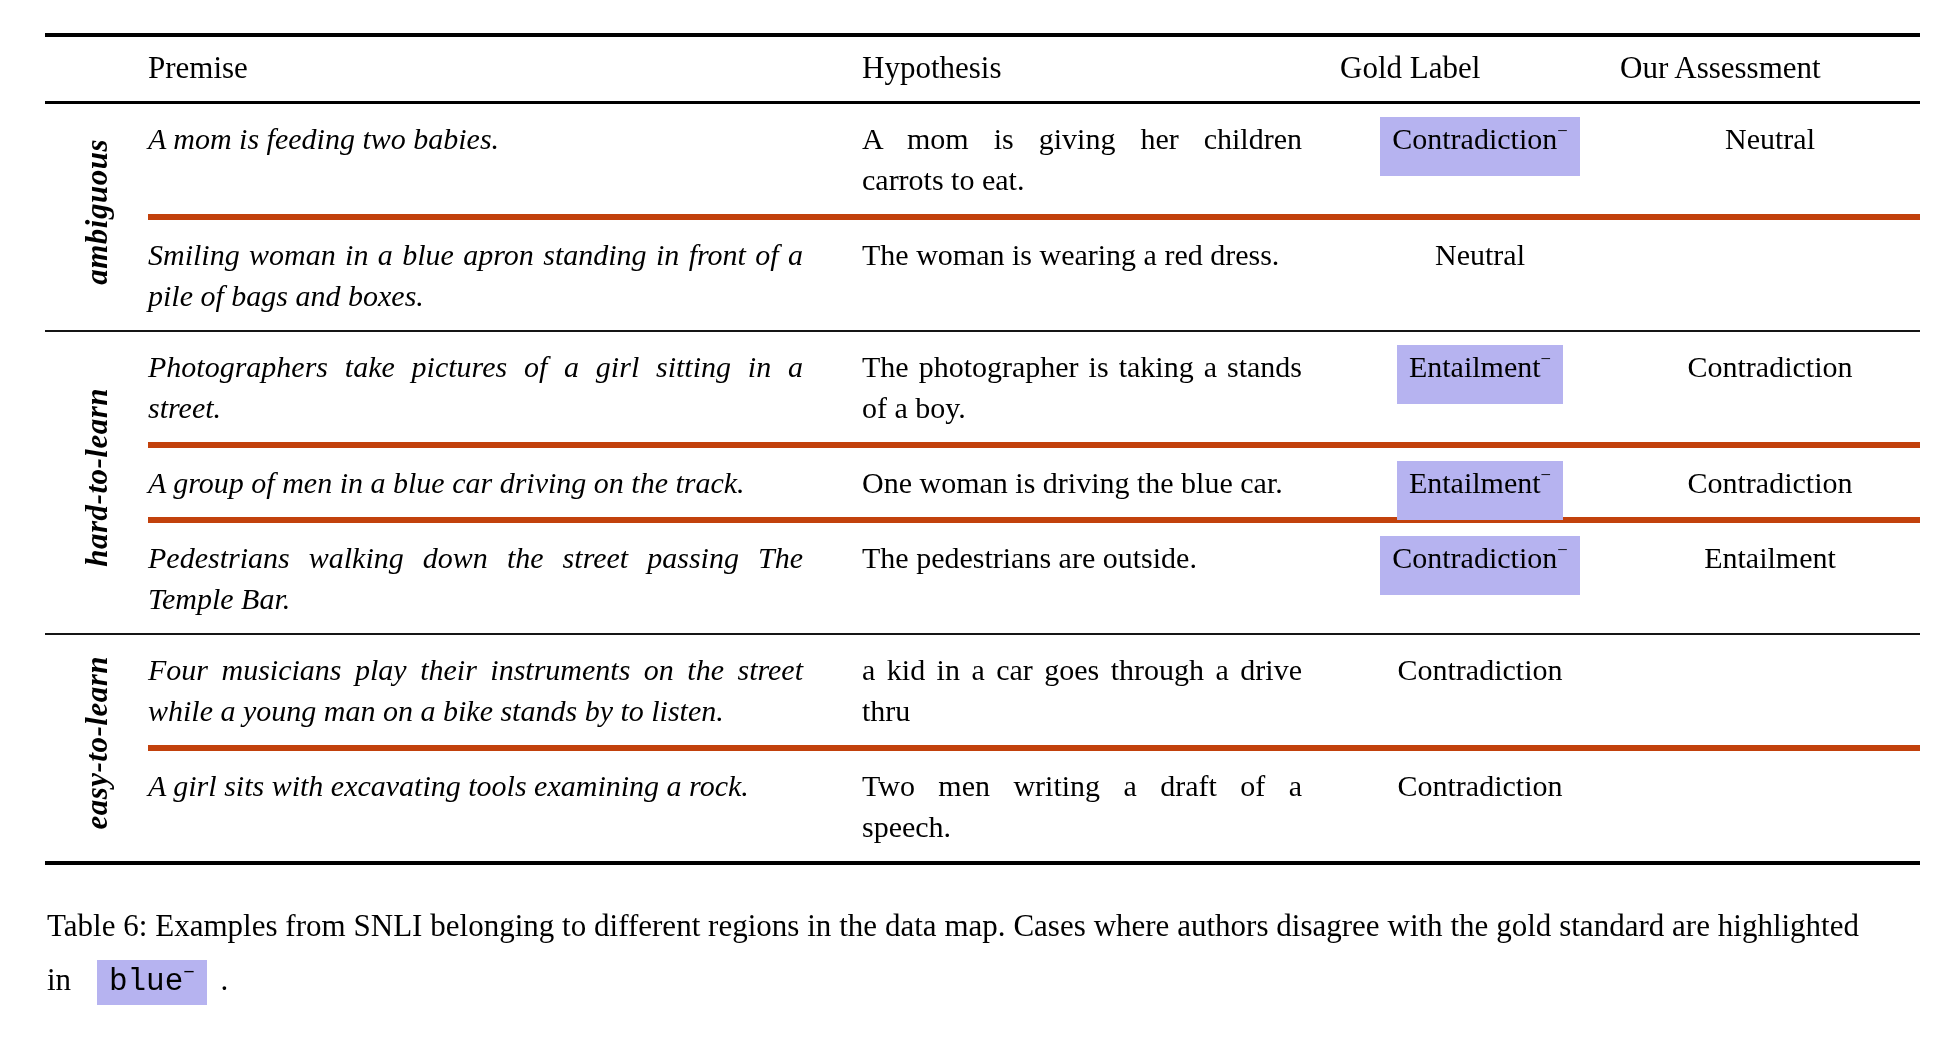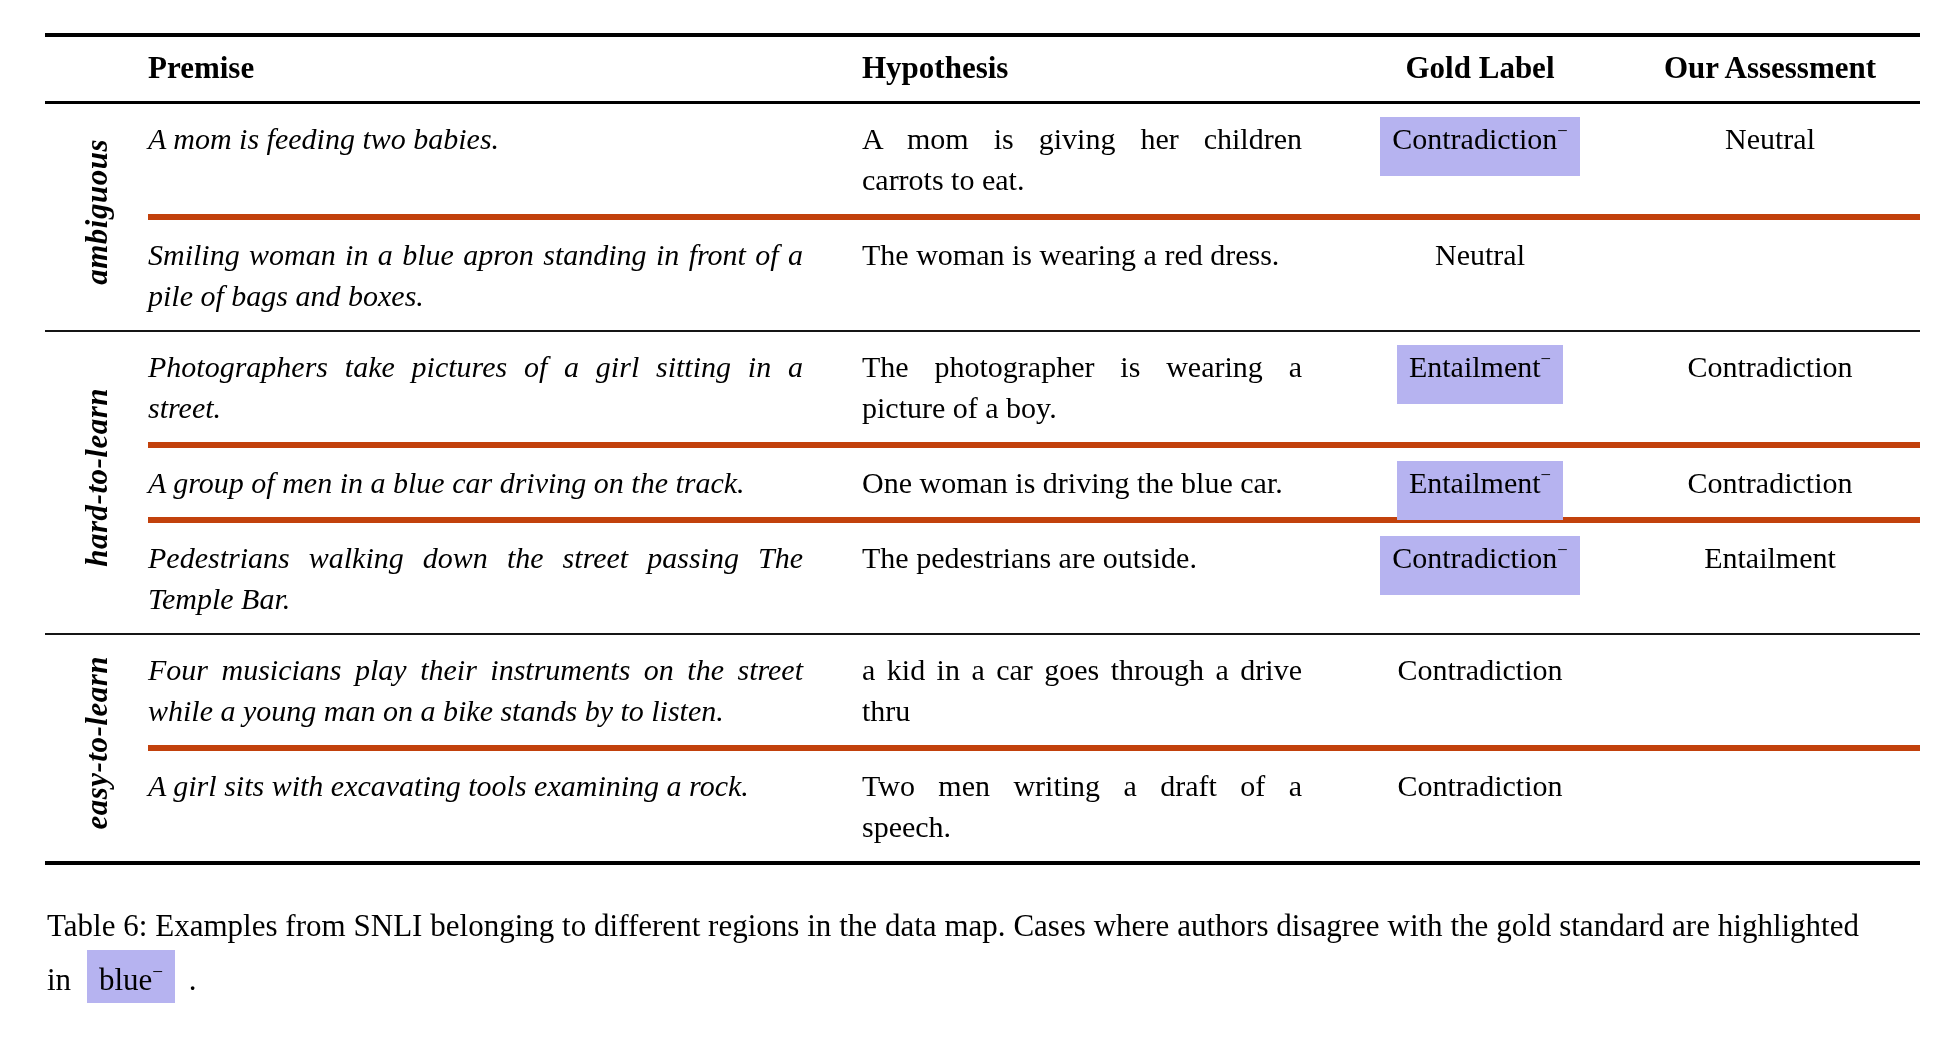--- a/index.html
+++ b/index.html
@@ -19,28 +19,28 @@
     border-top: 4px solid #000;
     border-bottom: 4px solid #000;
   }
   col.c-label  { width: 103px; }
   col.c-prem   { width: 714px; }
   col.c-hyp    { width: 478px; }
   col.c-gold   { width: 280px; }
   col.c-assess { width: 300px; }
 
   th {
-    font-weight: bold;
+    font-weight: normal;
     font-size: 31px;
     text-align: left;
     vertical-align: middle;
     padding: 13px 0 15px 0;
     border-bottom: 3px solid #000;
   }
-  th.center { text-align: center; }
+  th.center { text-align: left; }
 
   td {
     vertical-align: top;
     font-size: 30px;
     line-height: 41px;
     padding: 14px 0 14px 0;
   }
   td.premise    { text-align: justify; padding-right: 59px; font-style: italic; }
   td.hypothesis { text-align: justify; padding-right: 38px; }
   td.gold, td.assess { text-align: center; padding-left: 6px; padding-right: 6px; }
@@ -78,21 +78,21 @@
   }
 
   .caption {
     margin: 34px 0 0 2px;
     max-width: 1812px;
     font-size: 31px;
     line-height: 54px;
     text-align: justify;
   }
   .caption .ds { }
-  .caption .hl { margin: 0 6px 0 8px; padding: 12px 12px 6px 12px; }
+  .caption .hl { margin: 0 6px 0 18px; padding: 4px 12px 6px 12px; font-family: Liberation Mono, monospace; }
 </style>
 </head>
 <body>
 
 <div class="page">
 
   <table class="tbl">
     <colgroup>
       <col class="c-label">
         <col class="c-prem">
@@ -131,21 +131,21 @@
         <td class="assess"></td>
       </tr>
     </tbody>
 
     <tbody>
       <tr class="group-start">
         <td class="rowlabel" rowspan="3">
           <span class="vlabel">hard-to-learn</span>
         </td>
         <td class="premise">Photographers take pictures of a girl sitting in a street.</td>
-        <td class="hypothesis">The photographer is wearing a picture of a boy.</td>
+        <td class="hypothesis">The photographer is taking a stands of a boy.</td>
         <td class="gold">
           <span class="hl"><span>Entailment</span><sup class="neg">−</sup></span>
         </td>
         <td class="assess">Contradiction</td>
       </tr>
       <tr class="inner">
         <td class="premise">A group of men in a blue car driving on the track.</td>
         <td class="hypothesis">One woman is driving the blue car.</td>
         <td class="gold">
           <span class="hl"><span>Entailment</span><sup class="neg">−</sup></span>

